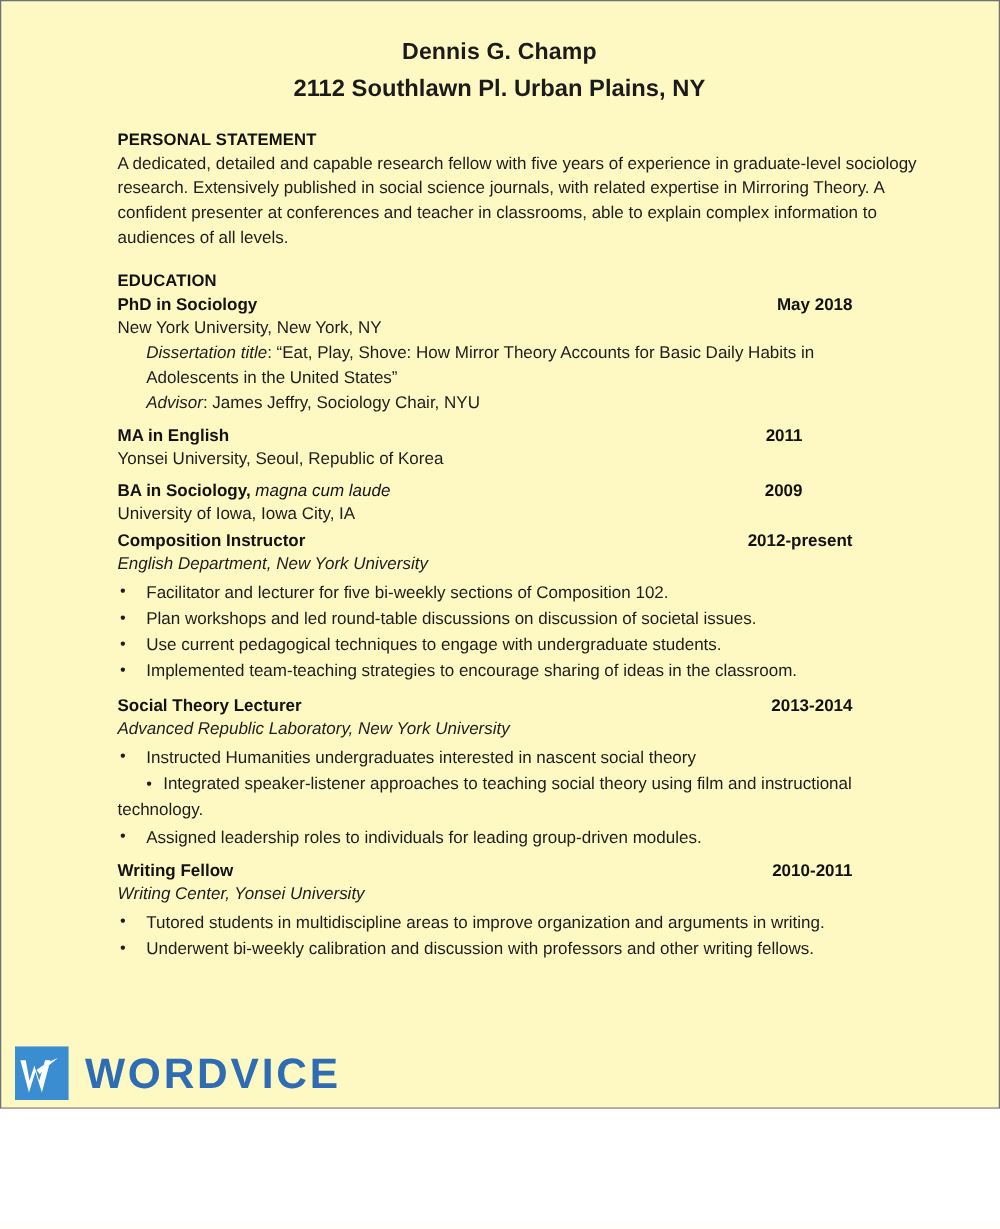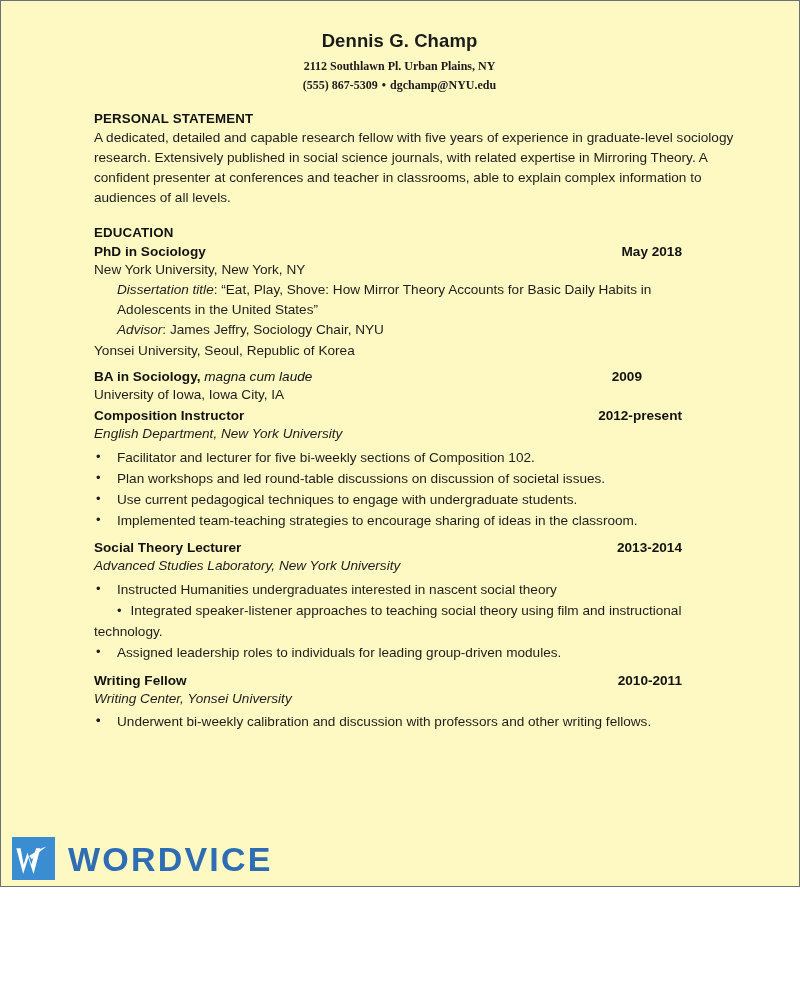--- a/index.html
+++ b/index.html
@@ -40,25 +40,24 @@
   }
   .hdr-name {
     font-size: 18.5px;
     font-weight: bold;
     color: #1b1b1b;
     letter-spacing: .1px;
     line-height: 1.25;
     margin-bottom: 5px;
   }
   .hdr-line {
-    font-size: 12px;
+    font-size: 19px;
     font-weight: bold;
     color: #1b1b1b;
     line-height: 1.55;
-    font-family: Liberation Serif, serif;
   }
   .dot-sep {
     display: inline-block;
     padding: 0 4px;
     font-weight: bold;
   }
 
   
   .sec-head {
     font-size: 13.3px;
@@ -181,38 +180,39 @@
 </head>
 <body>
 
 <div class="page">
 
   <div class="sheet">
 
     <div class="hdr">
       <div class="hdr-name">Dennis G. Champ</div>
       <div class="hdr-line">2112  Southlawn Pl. Urban Plains, NY</div>
-      <div class="hdr-line">
-        <span>(555) 867-5309</span><span class="dot-sep">•</span><span>dgchamp@NYU.edu</span>
-      </div>
     </div>
 
     <div class="sec-head">PERSONAL STATEMENT</div>
     <div class="para">A dedicated, detailed and capable research fellow with five years of experience in graduate-level sociology research. Extensively published in social science journals, with related expertise in Mirroring Theory. A confident presenter at conferences and teacher in classrooms, able to explain complex information to audiences of all levels.</div>
 
     <div class="sec-head">EDUCATION</div>
 
     <div class="entry-row first">
       <div class="entry-title"><span>PhD in Sociology</span></div>
       <div class="entry-date">May 2018</div>
     </div>
     <div class="entry-sub">New York University, New York, NY</div>
     <div class="detail"><span class="lbl">Dissertation title</span><span>: “Eat, Play, Shove: How Mirror Theory Accounts for Basic Daily Habits in Adolescents in the United States”</span></div>
     <div class="detail"><span class="lbl">Advisor</span><span>: James Jeffry, Sociology Chair, NYU</span></div>
 
+    <div class="entry-row narrow">
+      <div class="entry-title"><span>MA in English</span></div>
+      <div class="entry-date">2011</div>
+    </div>
     <div class="entry-sub">Yonsei University, Seoul, Republic of Korea</div>
 
     <div class="entry-row narrow">
       <div class="entry-title"><span>BA in Sociology, </span><span class="it">magna cum laude</span></div>
       <div class="entry-date">2009</div>
     </div>
     <div class="entry-sub">University of Iowa, Iowa City, IA</div>
 
 
     <div class="entry-row first">
@@ -224,34 +224,34 @@
       <li><span class="bul">•</span><span>Facilitator and lecturer for five bi-weekly sections of Composition 102.</span></li>
       <li><span class="bul">•</span><span>Plan workshops and led round-table discussions on discussion of societal issues.</span></li>
       <li><span class="bul">•</span><span>Use current pedagogical techniques to engage with undergraduate students.</span></li>
       <li><span class="bul">•</span><span>Implemented team-teaching strategies to encourage sharing of ideas in the classroom.</span></li>
     </ul>
 
     <div class="entry-row">
       <div class="entry-title">Social Theory Lecturer</div>
       <div class="entry-date">2013-2014</div>
     </div>
-    <div class="entry-sub italic">Advanced Studies Laboratory, New York University</div>
+    <div class="entry-sub italic">Advanced Republic Laboratory, New York University</div>
     <ul class="bullets">
       <li><span class="bul">•</span><span>Instructed Humanities undergraduates interested in nascent social theory</span></li>
       <li class="hangless"><span class="bul">•</span><span>Integrated speaker-listener approaches to teaching social theory using film and instructional technology.</span></li>
       <li><span class="bul">•</span><span>Assigned leadership roles to individuals for leading group-driven modules.</span></li>
     </ul>
 
     <div class="entry-row">
       <div class="entry-title">Writing Fellow</div>
       <div class="entry-date">2010-2011</div>
     </div>
     <div class="entry-sub italic">Writing Center, Yonsei University</div>
     <ul class="bullets">
-      <li><span class="bul">•</span></li>
+      <li><span class="bul">•</span><span>Tutored students in multidiscipline areas to improve organization and arguments in writing.</span></li>
       <li><span class="bul">•</span><span>Underwent bi-weekly calibration and discussion with professors and other writing fellows.</span></li>
     </ul>
 
   </div>
 
   <div class="footer">
     <svg class="logo-mark" viewBox="0 0 100 100">
       <rect x="0" y="0" width="100" height="100" fill="#3A8DD0"></rect>
       <path d="M10 26 L26 86 L38 48 L50 86 L66 26 L56 26 L45 64 L36 36 L27 64 L20 26 Z" fill="#ffffff"></path>
       <path d="M40 44 C54 34 68 26 80 22 C70 30 56 40 46 52 Z" fill="#ffffff"></path>

